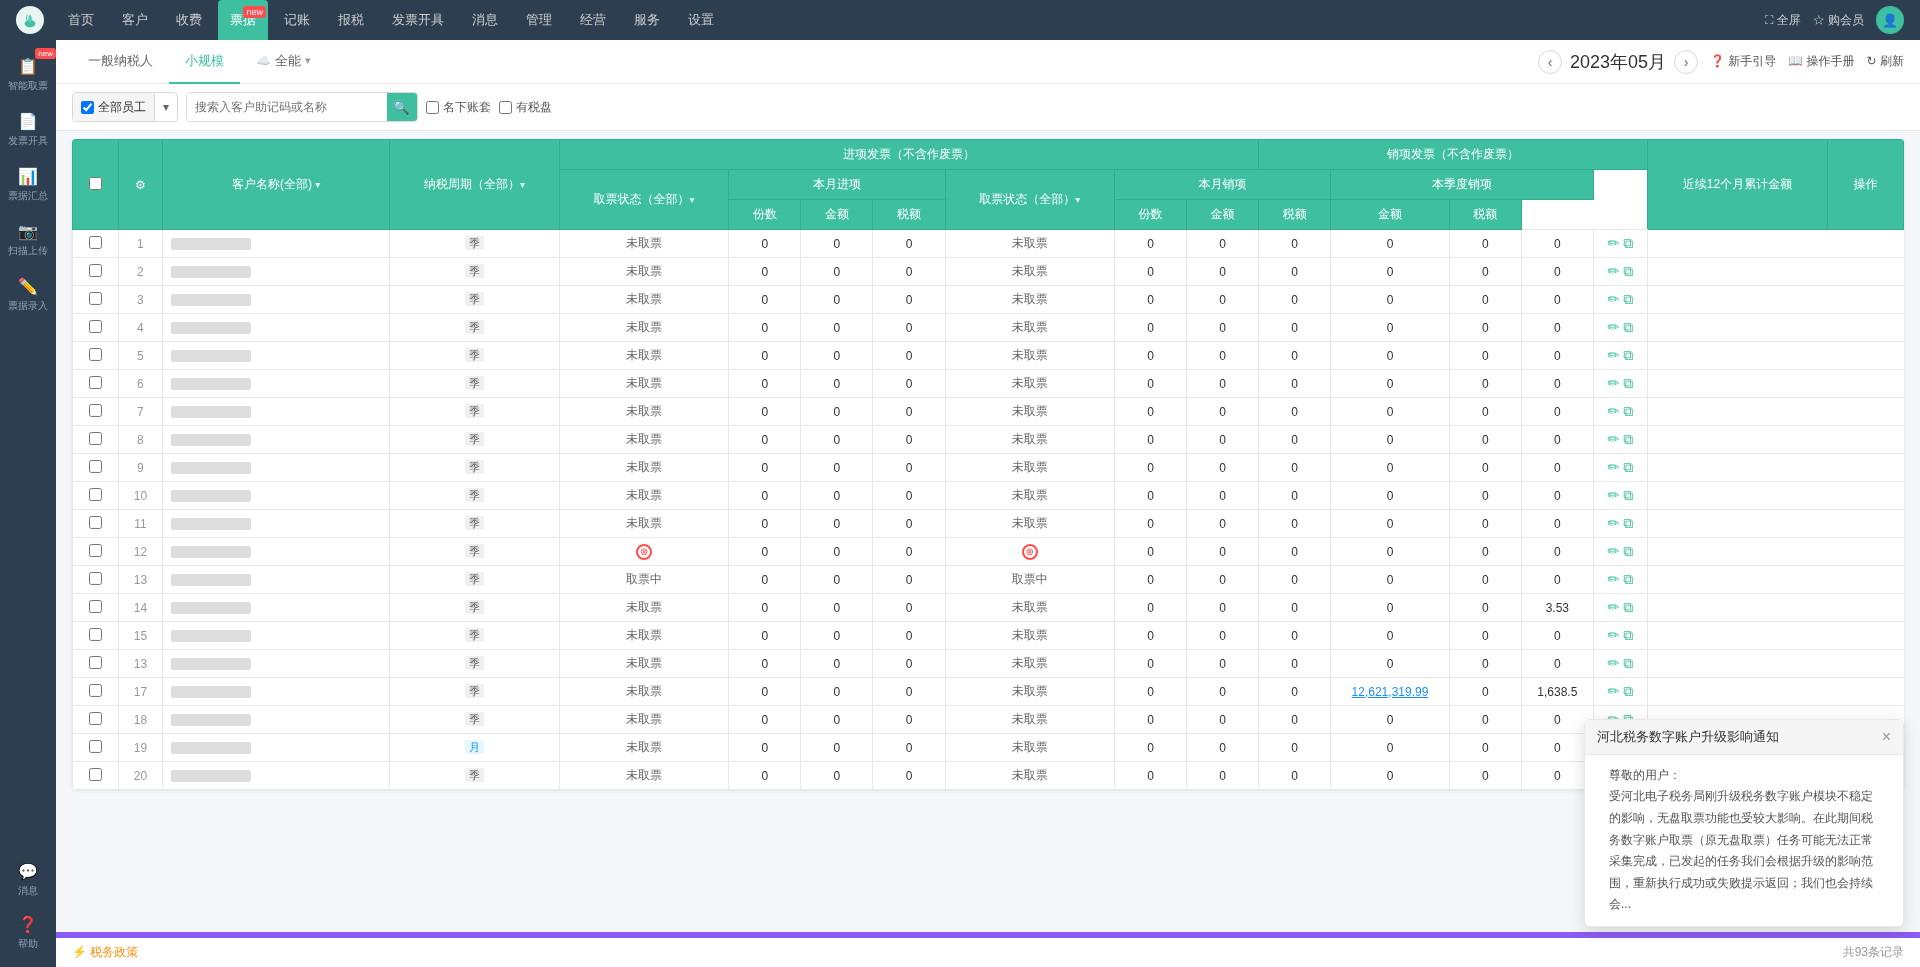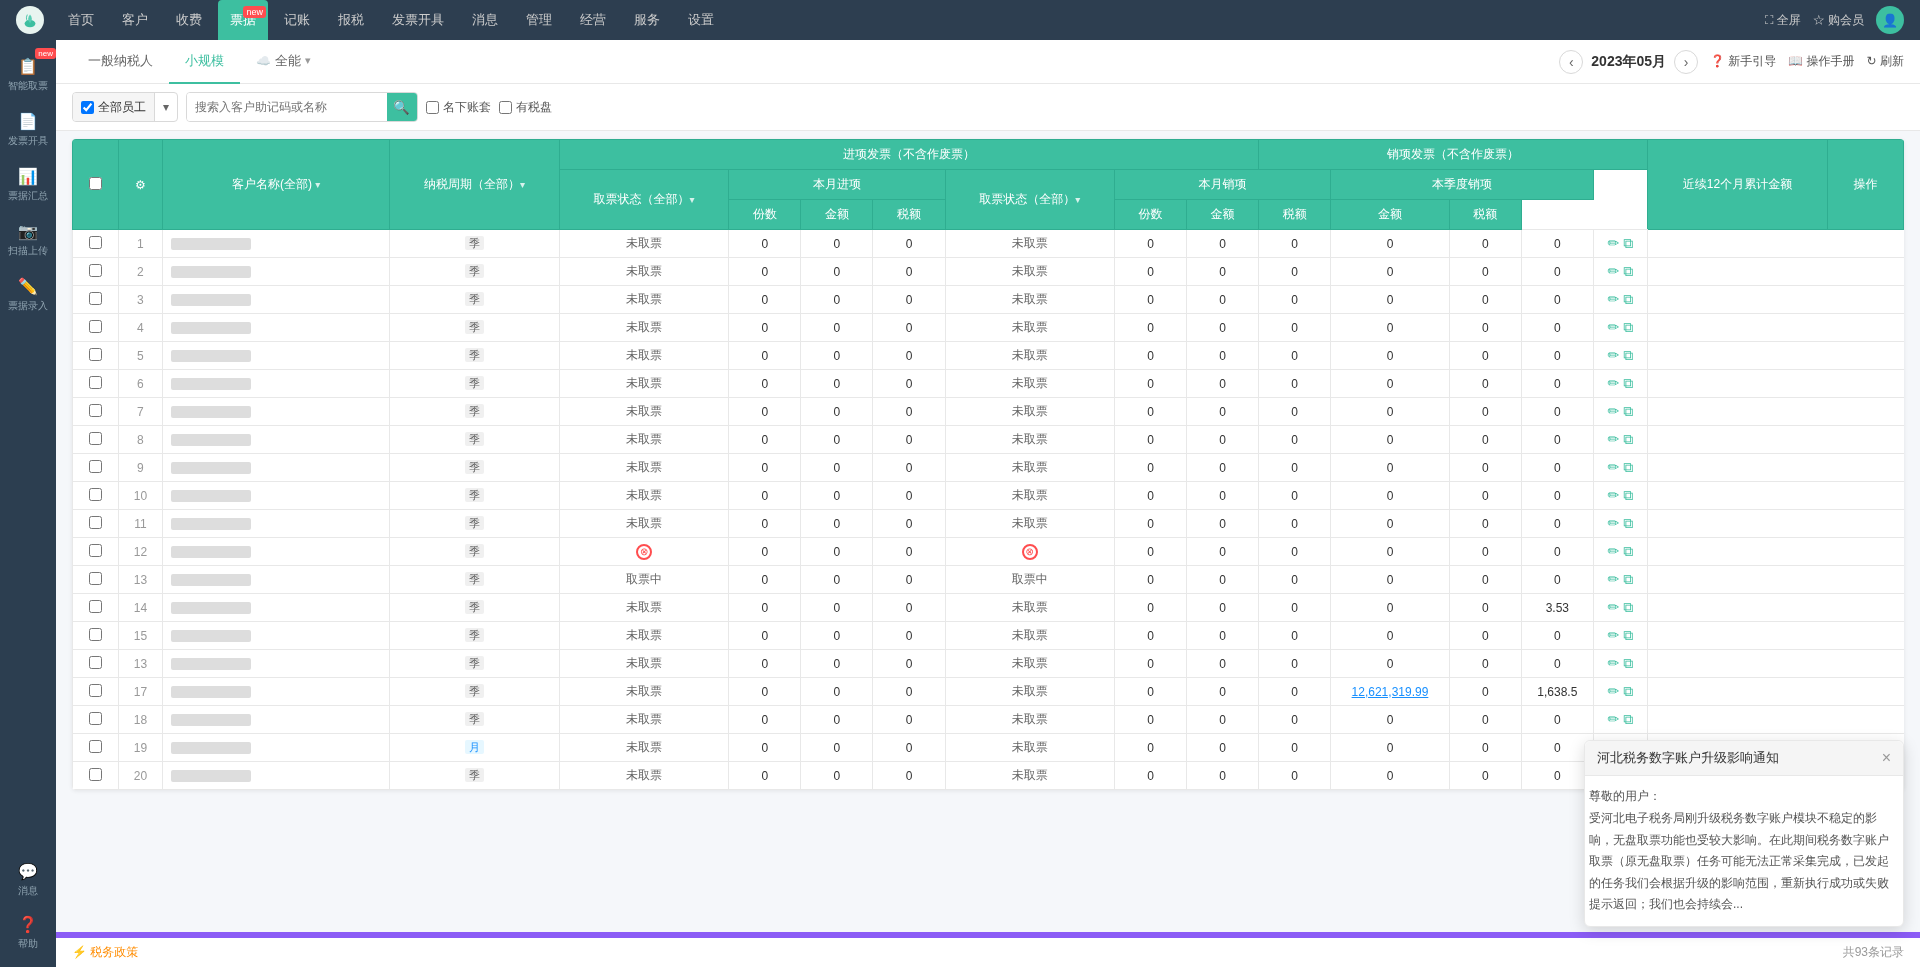--- a/index.html
+++ b/index.html
@@ -26,21 +26,21 @@
 
     
     .main-content { flex: 1; display: flex; flex-direction: column; overflow: hidden; background: #f5f7fa; }
 
     
     .sub-tabs { background: #fff; padding: 0 16px; display: flex; align-items: center; border-bottom: 1px solid #e8e8e8; height: 44px; gap: 0; }
     .sub-tab { padding: 0 16px; height: 44px; display: flex; align-items: center; cursor: pointer; color: #666; font-size: 13px; border-bottom: 2px solid transparent; }
     .sub-tab.active { color: #3dbfa0; border-bottom: 2px solid #3dbfa0; font-weight: 500; }
     .sub-tab-icon { margin-right: 4px; font-size: 12px; }
     .date-nav-btn { width: 24px; height: 24px; border-radius: 50%; border: 1px solid #d9d9d9; background: #fff; cursor: pointer; display: flex; align-items: center; justify-content: center; color: #666; font-size: 14px; }
-    .date-text { font-size: 14px; color: #333; font-weight: 700; }
+    .date-text { font-size: 18px; color: #333; font-weight: 400; }
 
     
     .toolbar { background: #fff; padding: 8px 16px; display: flex; align-items: center; gap: 8px; border-bottom: 1px solid #e8e8e8; }
     .employee-select { display: flex; align-items: center; border: 1px solid #d9d9d9; border-radius: 4px; overflow: hidden; height: 30px; }
     .employee-select-tag { background: #f5f5f5; padding: 0 8px; height: 100%; display: flex; align-items: center; font-size: 12px; color: #333; border-right: 1px solid #d9d9d9; }
     .employee-select-dropdown { padding: 0 8px; height: 100%; display: flex; align-items: center; gap: 4px; cursor: pointer; color: #666; font-size: 12px; }
     .search-input-wrap { display: flex; align-items: center; border: 1px solid #d9d9d9; border-radius: 4px; height: 30px; overflow: hidden; }
     .search-input { border: none; outline: none; padding: 0 8px; font-size: 12px; width: 200px; height: 100%; color: #333; }
     .search-btn { background: #3dbfa0; border: none; cursor: pointer; height: 100%; width: 30px; display: flex; align-items: center; justify-content: center; color: #fff; }
     .checkbox-label { display: flex; align-items: center; gap: 4px; cursor: pointer; color: #555; font-size: 12px; }
@@ -71,21 +71,21 @@
     .link-val { color: #1890ff; text-decoration: underline; }
 
     
     .footer-bar { background: #fff; border-top: 6px solid #8b5cf6; padding: 6px 16px; display: flex; align-items: center; justify-content: flex-end; font-size: 12px; color: #666; }
     .policy-link { color: #ff8c00; cursor: pointer; font-size: 12px; }
 
     
     .notification-popup { position: fixed; bottom: 40px; right: 16px; width: 320px; background: #fff; border: 1px solid #e8e8e8; border-radius: 6px; box-shadow: 0 4px 16px rgba(0,0,0,0.15); z-index: 100; }
     .notification-header { background: #f5f5f5; padding: 8px 12px; display: flex; align-items: center; justify-content: space-between; border-bottom: 1px solid #e8e8e8; border-radius: 6px 6px 0 0; font-size: 13px; font-weight: 500; }
     .notification-close { cursor: pointer; color: #999; font-size: 16px; }
-    .notification-body { padding: 10px 4px; font-size: 12px; color: #555; line-height: 1.8; max-height: 200px; overflow-y: auto; }
+    .notification-body { padding: 10px 24px; font-size: 12px; color: #555; line-height: 1.8; max-height: 200px; overflow-y: auto; }
 
     .settings-col { width: 24px; }
     .check-col { width: 28px; }
 
     
     .table-container { background: #fff; border-radius: 4px; overflow: hidden; box-shadow: 0 1px 4px rgba(0,0,0,0.08); margin-top: 8px; }
   </style>
 </head>
 <body>
 

